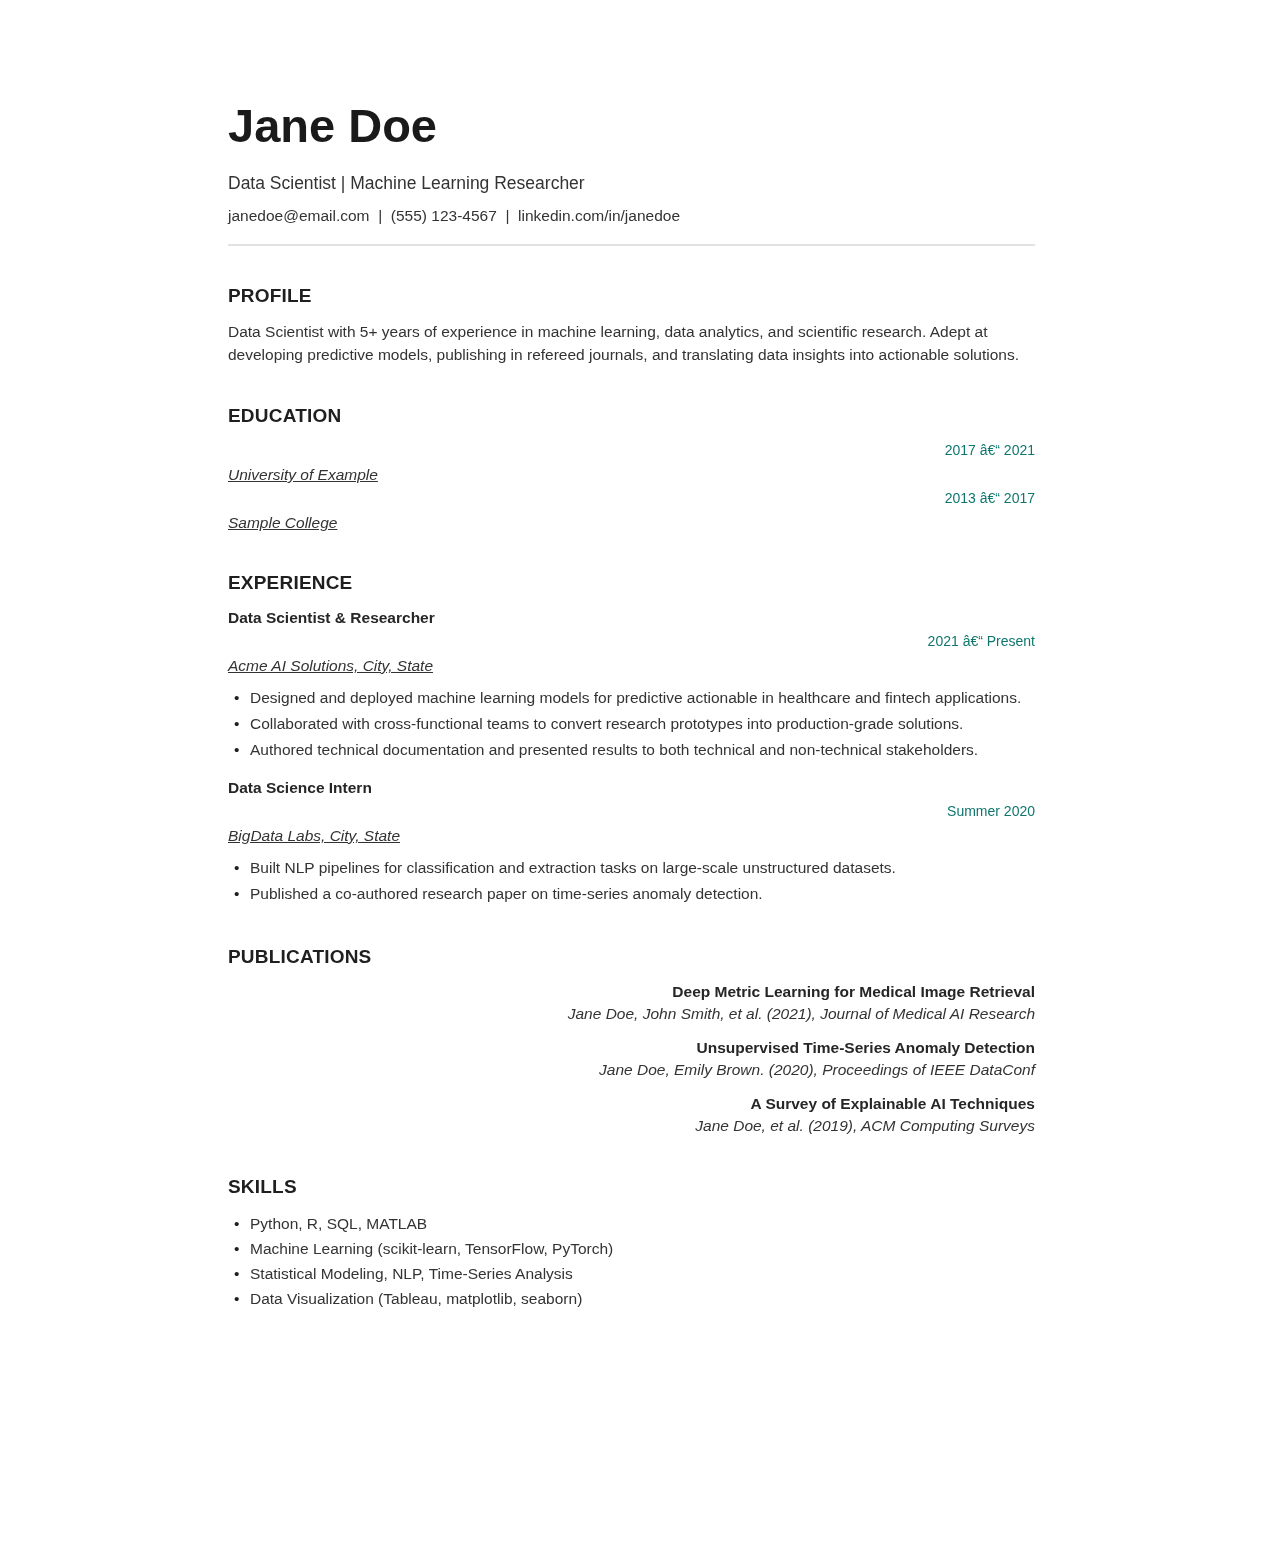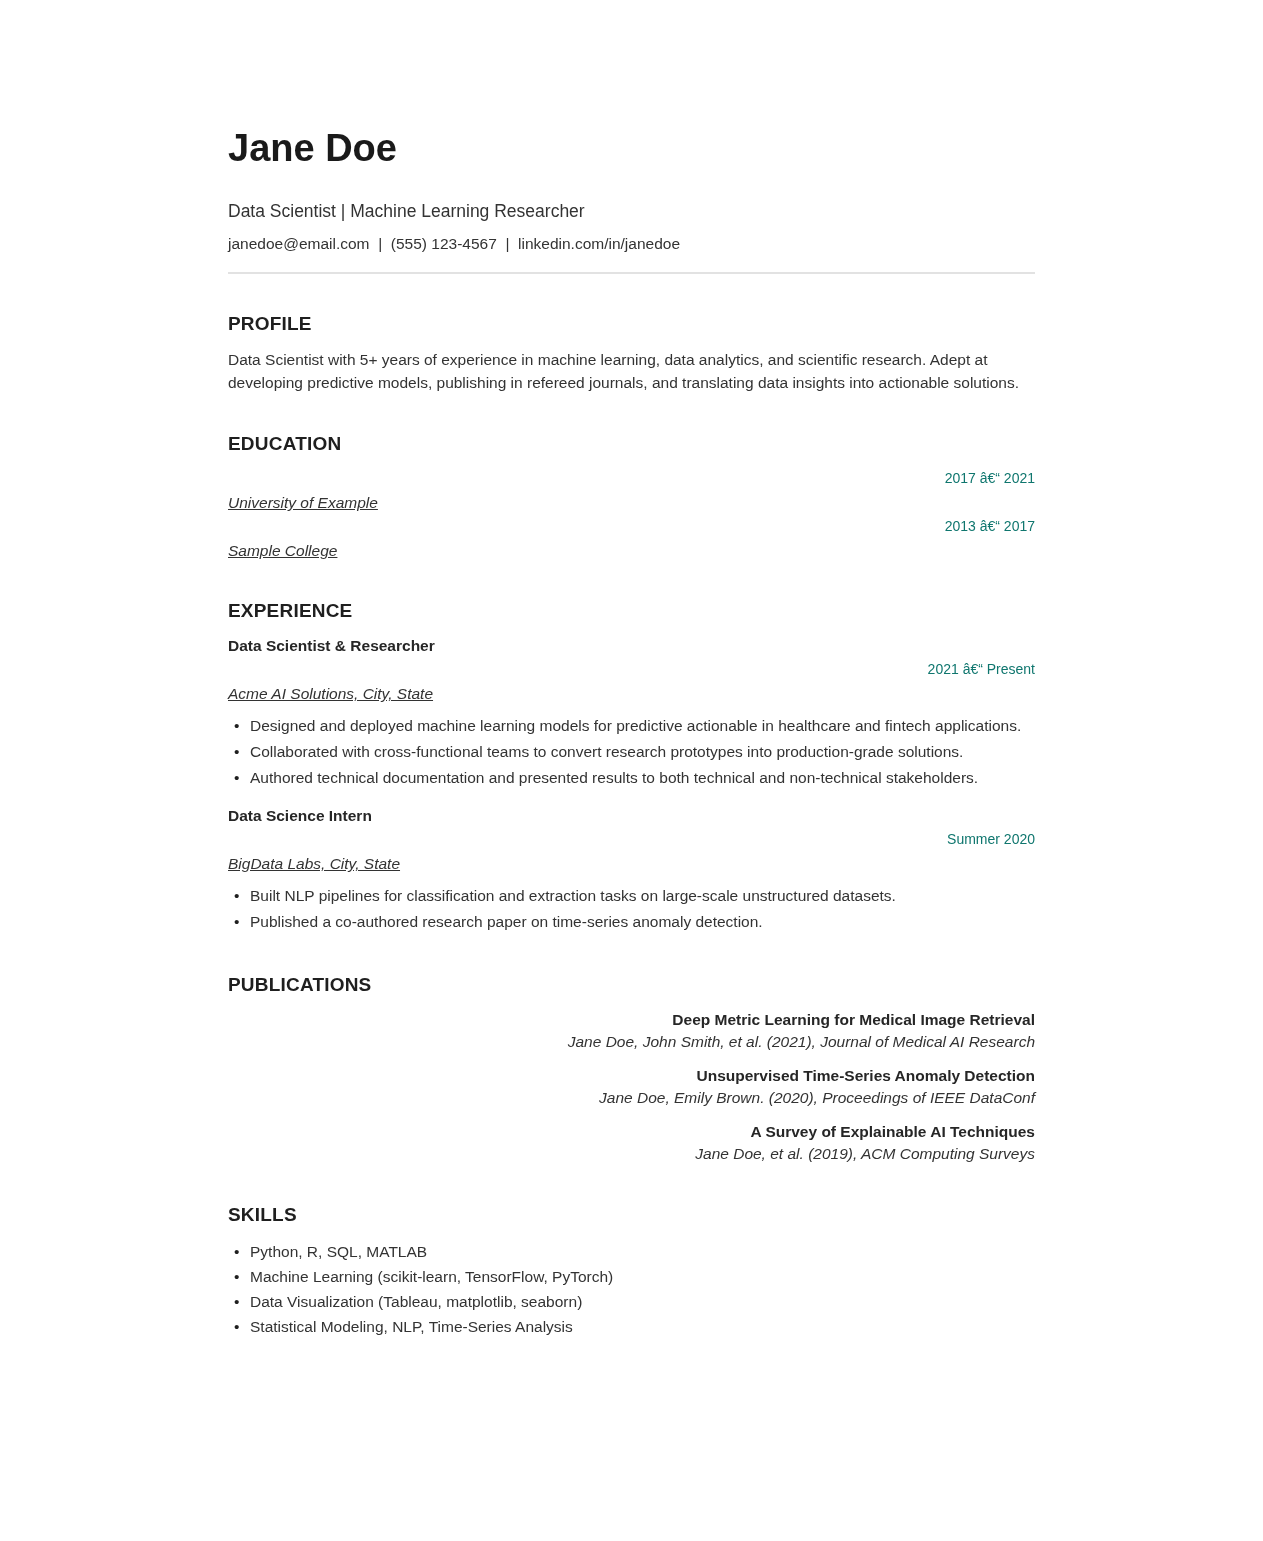--- a/index.html
+++ b/index.html
@@ -13,29 +13,28 @@
     min-height: 1541px;
   }
   .page {
     width: 807px;
     margin: 0 auto;
     padding-top: 100px;
     padding-bottom: 120px;
   }
   
   .name {
-    font-size: 38px;
+    font-size: 47px;
     font-weight: 700;
     color: #1a1a1a;
     line-height: 1.1;
     letter-spacing: 0;
-    margin-top: 28px;
   }
   .subtitle {
-    margin-top: 31px;
+    margin-top: 21px;
     font-size: 17.5px;
     color: #333333;
     line-height: 1.25;
   }
   .contact {
     margin-top: 11px;
     font-size: 15.5px;
     color: #333333;
     white-space: pre-wrap;
     line-height: 1.25;
@@ -194,18 +193,18 @@
       <div class="pub-title">A Survey of Explainable AI Techniques</div>
       <div class="pub-citation">Jane Doe, et al. (2019), ACM Computing Surveys</div>
     </div>
   </section>
 
   <section>
     <h2 class="sec-heading">SKILLS</h2>
     <ul class="bullets skills">
       <li>Python, R, SQL, MATLAB</li>
       <li>Machine Learning (scikit-learn, TensorFlow, PyTorch)</li>
+      <li>Statistical Modeling, NLP, Time-Series Analysis</li>
       <li>Data Visualization (Tableau, matplotlib, seaborn)</li>
-      <li>Statistical Modeling, NLP, Time-Series Analysis</li>
     </ul>
   </section>
 
 </div>
 
 </body></html>

